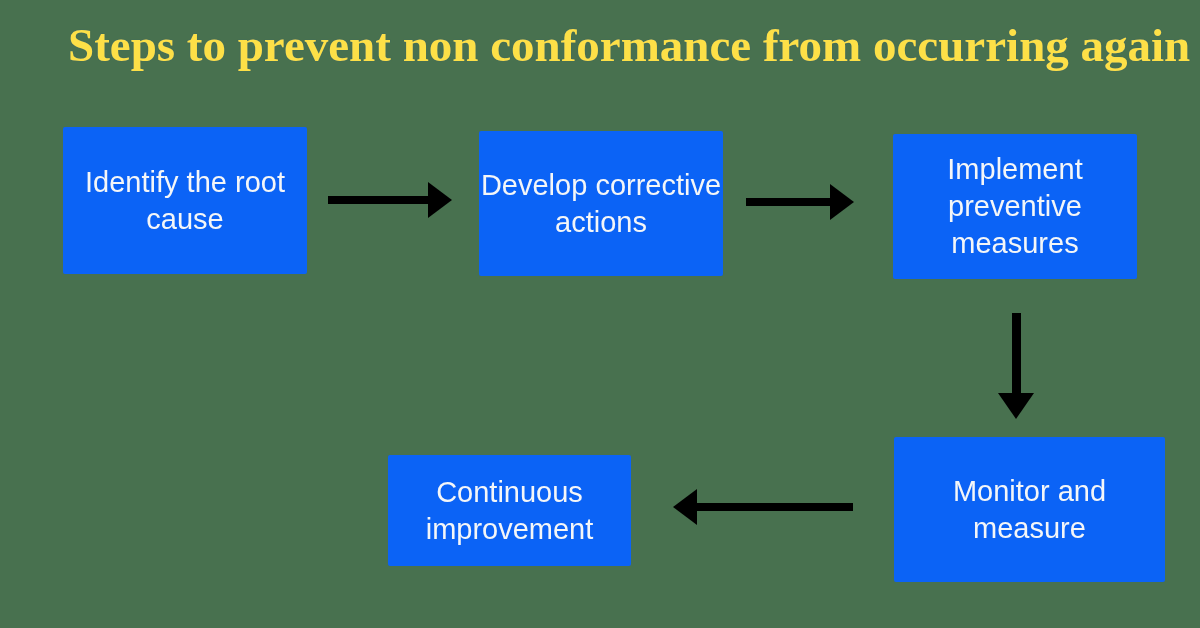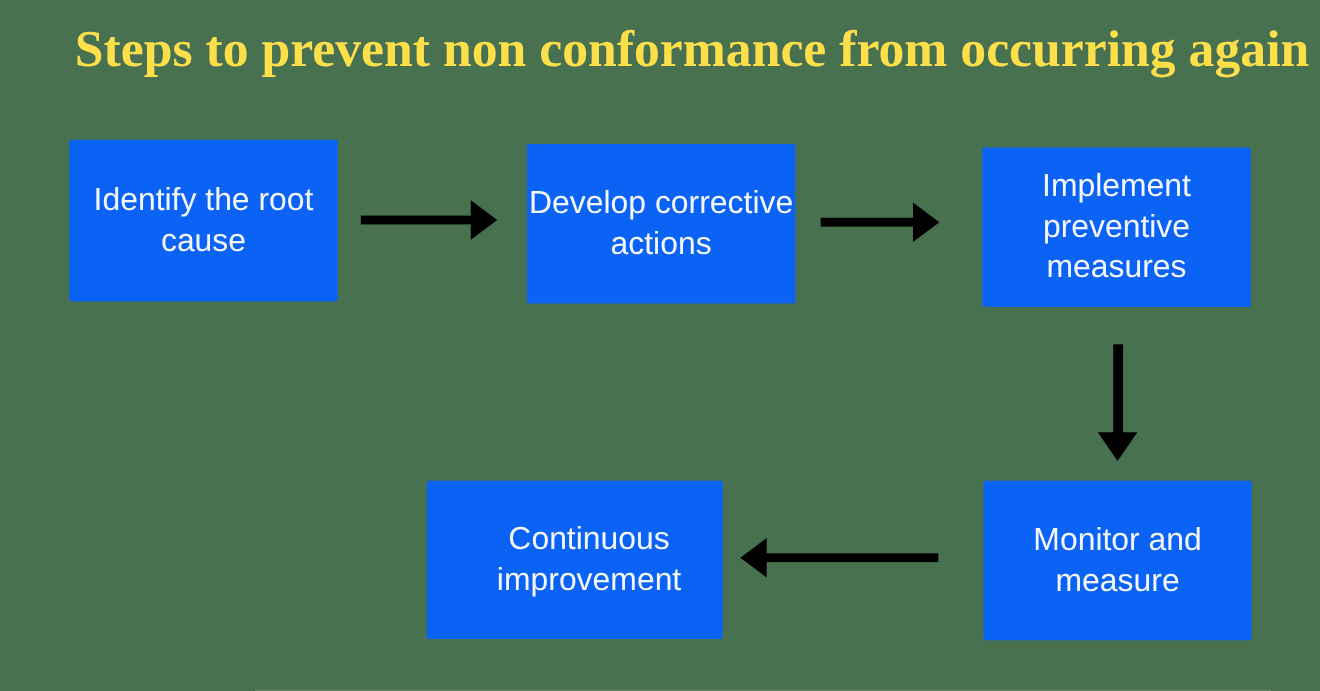--- a/index.html
+++ b/index.html
@@ -34,22 +34,22 @@
     justify-content: center;
     text-align: center;
     color: #F4F6F8;
     font-size: 29px;
     line-height: 37px;
     white-space: pre-line;
   }
   .step-1 { left: 63px;  top: 127px; width: 244px; height: 147px; }
   .step-2 { left: 479px; top: 131px; width: 244px; height: 145px; }
   .step-3 { left: 893px; top: 134px; width: 244px; height: 145px; }
-  .step-4 { left: 894px; top: 437px; width: 244px; height: 145px; }
-  .step-5 { left: 388px; top: 437px; width: 243px; height: 144px; padding-left: 26px; }
+  .step-4 { left: 894px; top: 437px; width: 271px; height: 145px; }
+  .step-5 { left: 388px; top: 455px; width: 243px; height: 111px; }
 
   .arrow { position: absolute; }
   .arrow .shaft { position: absolute; background: #000000; }
   .arrow .head  { position: absolute; width: 0; height: 0; }
 
   
   .arrow-1 { left: 328px; top: 182px; width: 124px; height: 36px; }
   .arrow-1 .shaft { left: 0; top: 14px; width: 102px; height: 8px; }
   .arrow-1 .head  { left: 100px; top: 0;
     border-left: 24px solid #000; border-top: 18px solid transparent; border-bottom: 18px solid transparent; }

